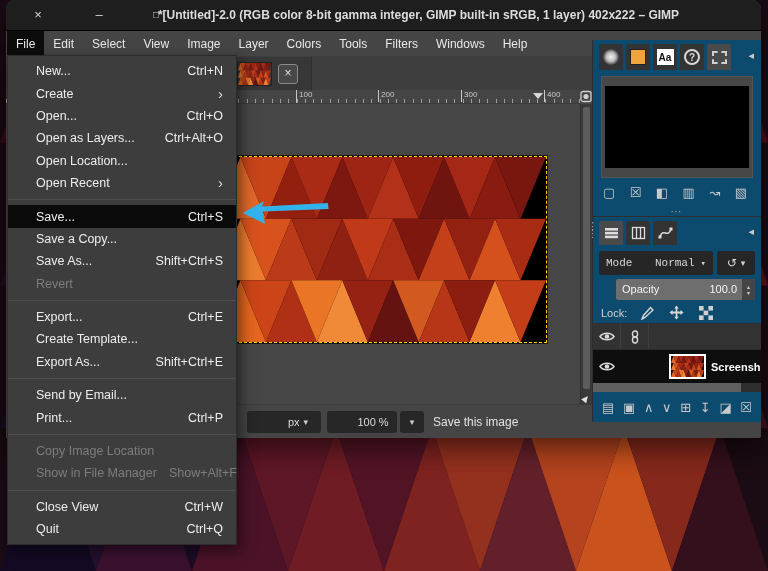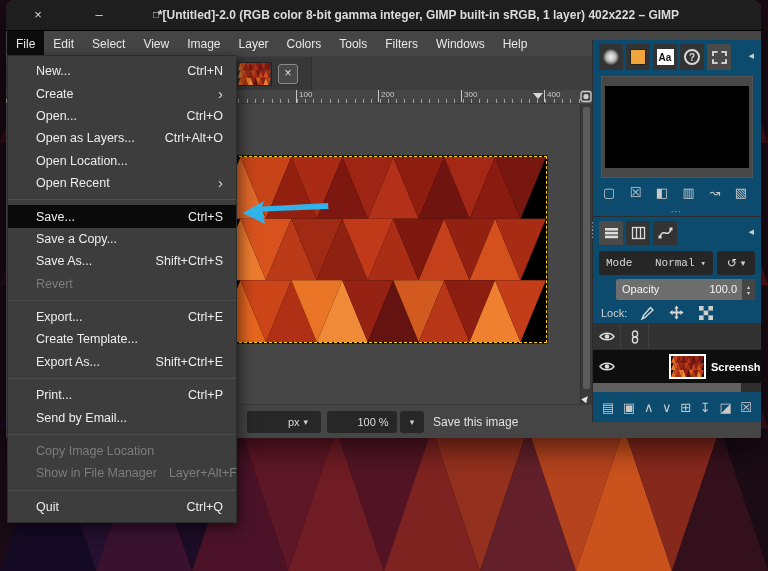--- a/index.html
+++ b/index.html
@@ -607,35 +607,39 @@
     </div>
     <div class="mi">
       <span class="lab">Create Template...</span>
     </div>
     <div class="mi">
       <span class="lab">Export As...</span>
       <span class="sc">Shift+Ctrl+E</span>
     </div>
     <div class="msep"></div>
     <div class="mi">
+      <span class="lab">Send by Email...</span>
+    </div>
+    <div class="mi">
       <span class="lab">Print...</span>
       <span class="sc">Ctrl+P</span>
-    </div>
-    <div class="mi">
-      <span class="lab">Send by Email...</span>
     </div>
     <div class="msep"></div>
     <div class="mi dis">
       <span class="lab">Copy Image Location</span>
     </div>
     <div class="mi dis">
       <span class="lab">Show in File Manager</span>
-      <span class="sc">Layer+Alt+F</span>
+      <span class="sc">Show+Alt+F</span>
     </div>
     <div class="msep"></div>
+    <div class="mi">
+      <span class="lab">Close View</span>
+      <span class="sc">Ctrl+W</span>
+    </div>
     <div class="mi">
       <span class="lab">Quit</span>
       <span class="sc">Ctrl+Q</span>
     </div>
   </div>
 
 <svg id="arrow-overlay" viewBox="0 0 768 571">
     <polygon points="243,213 264,201 262,206.5 328,203 328.5,209 262.5,211.5 265,224" fill="#2fb3ea"></polygon>
   </svg>
 

